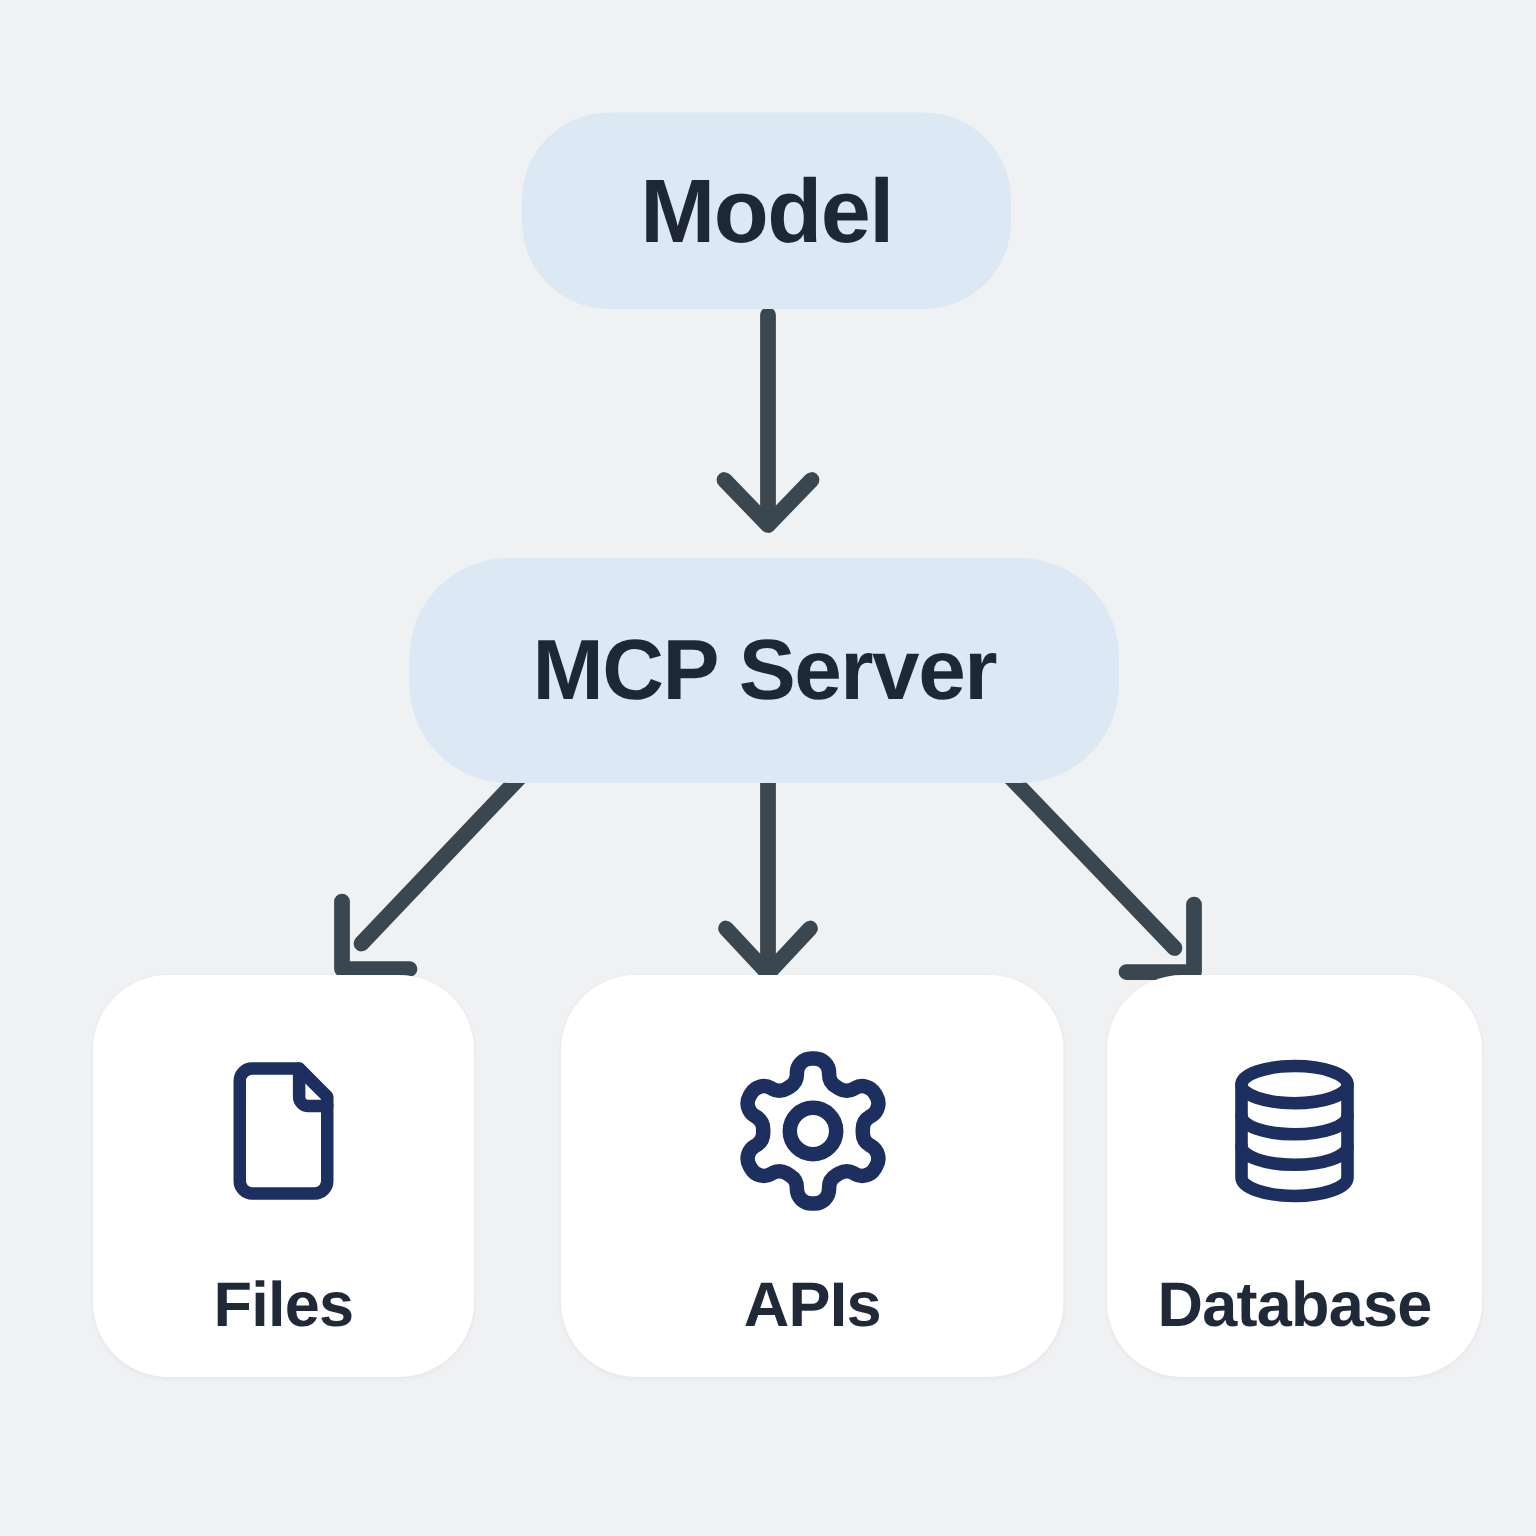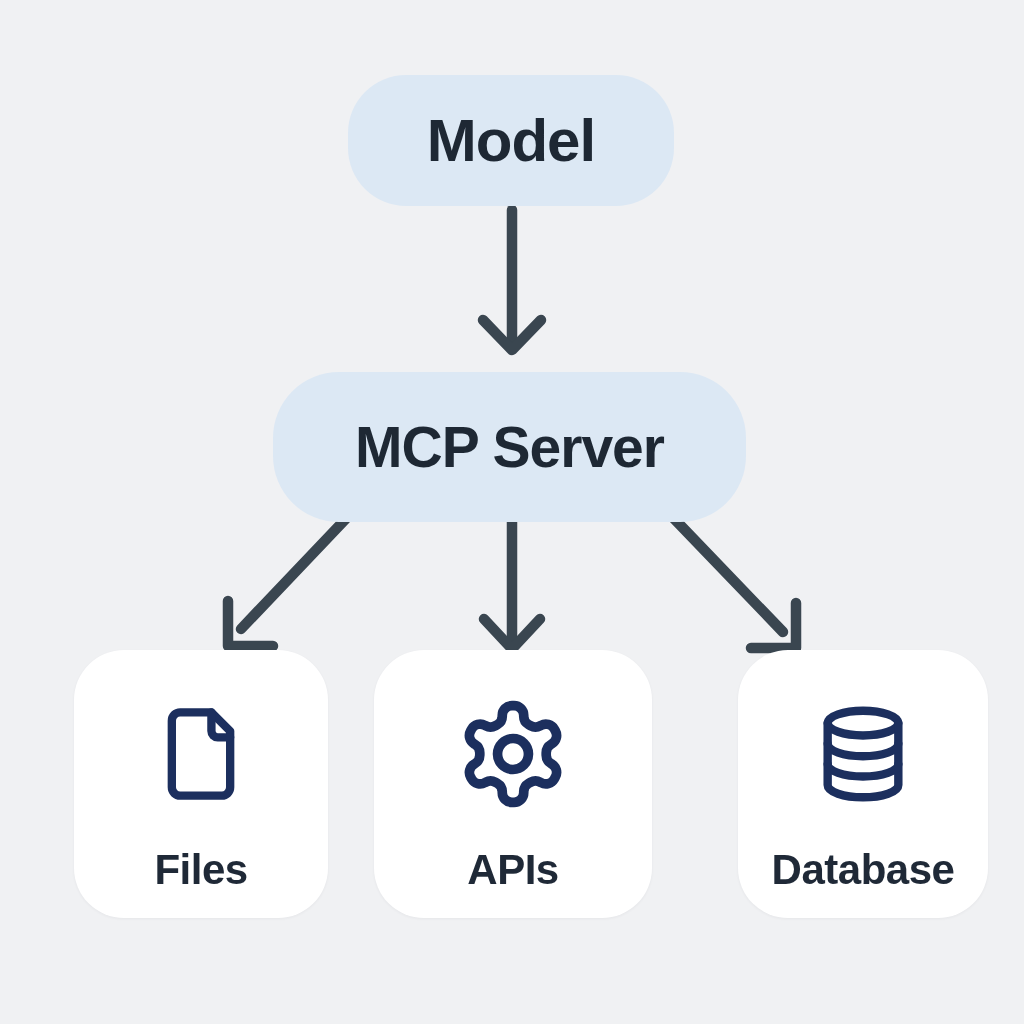--- a/index.html
+++ b/index.html
@@ -64,22 +64,22 @@
     height:268px;
     background:var(--card-fill);
     border-radius:50px;
     box-shadow:0 1px 3px rgba(30,40,60,0.05);
     display:flex;
     flex-direction:column;
     align-items:center;
     padding-top:40px;
     box-sizing:border-box;
   }
-  .card-files{ left:62px;  width:254px;margin-left:12px; }
-  .card-apis{ left:374px; width:278px;align-items:center; }
+  .card-files{ left:62px;  width:254px; }
+  .card-apis{ left:374px; width:335px;align-items:center; }
   .card-database{ left:738px; width:250px; }
   .card-icon{
     height:128px;
     display:flex;
     align-items:center;
     justify-content:center;
   }
   .card-icon svg{
     stroke:var(--icon);
     fill:none;

